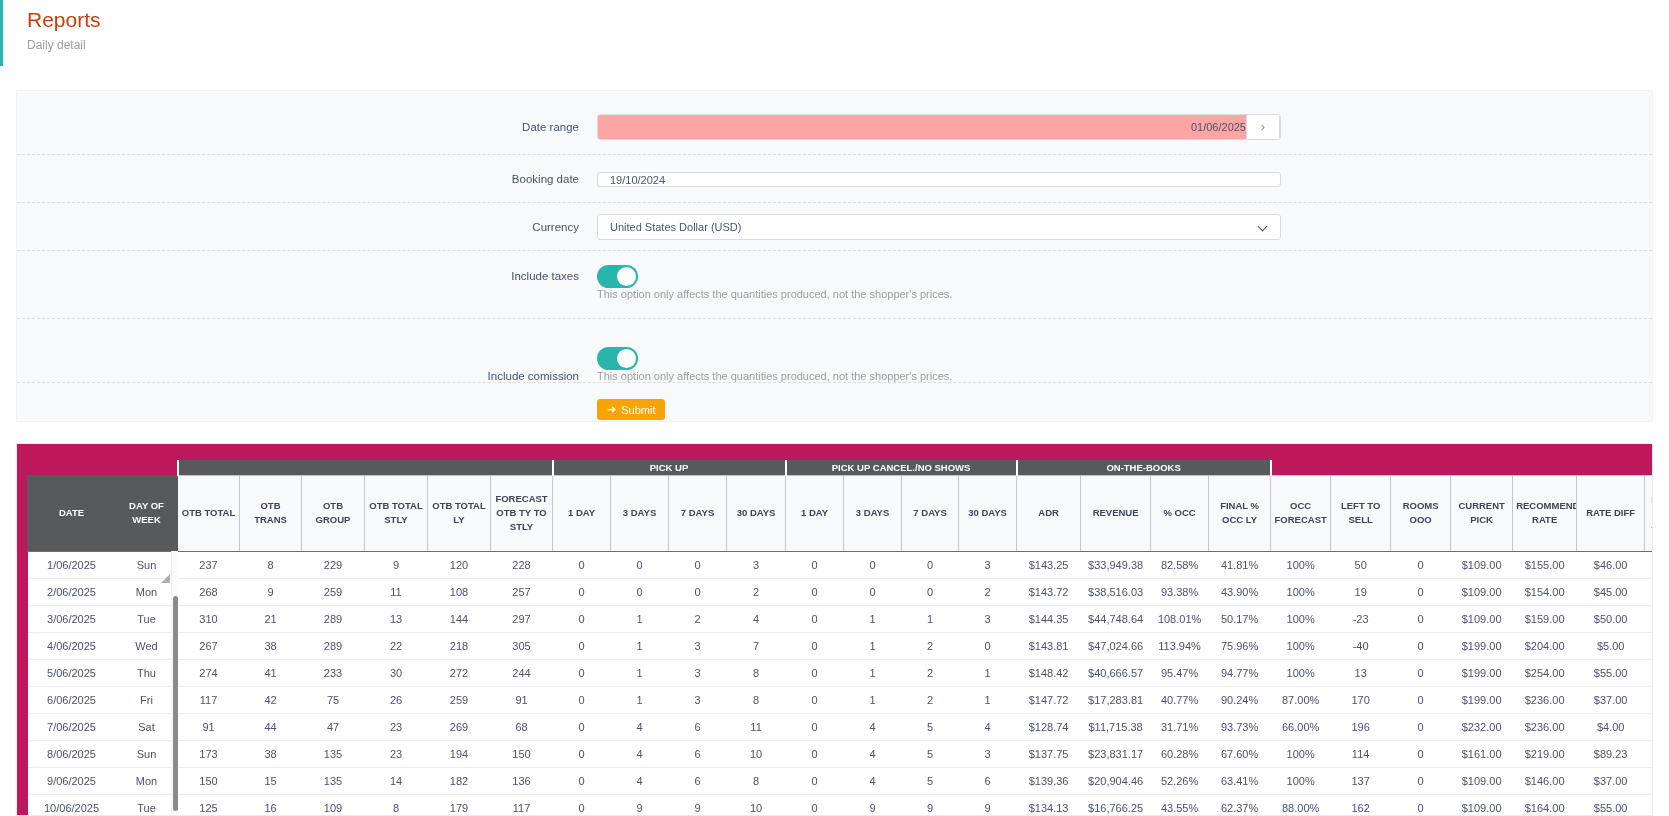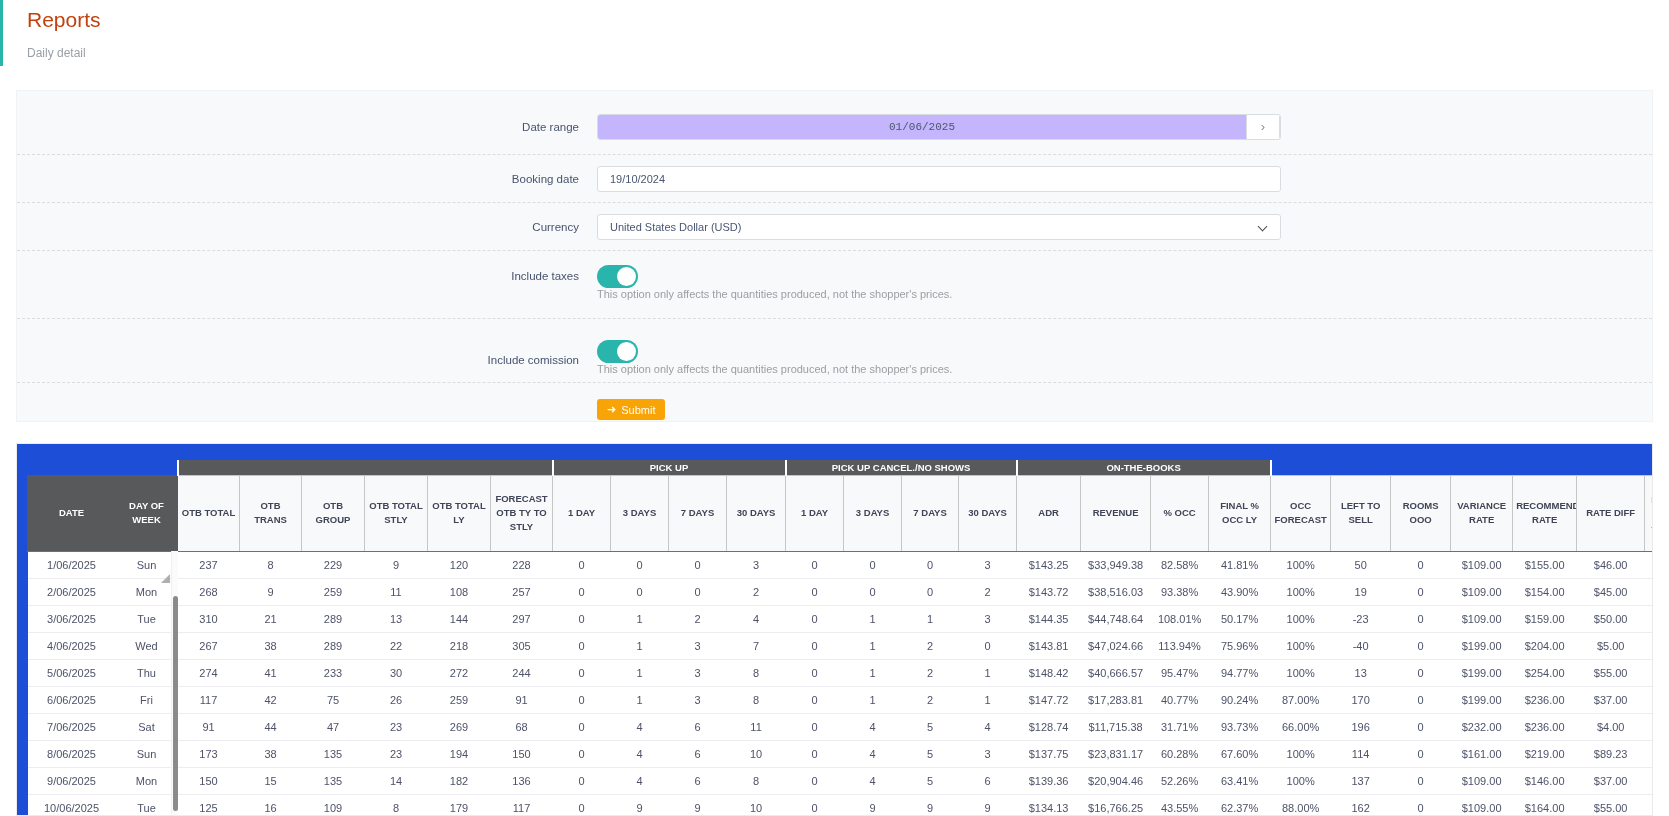--- a/index.html
+++ b/index.html
@@ -2,43 +2,43 @@
 <html><head>
 <meta charset="utf-8">
 <style>
   * { margin:0; padding:0; box-sizing:border-box; }
   html,body { width:1669px; height:816px; overflow:hidden; background:#fff;
     font-family:"Liberation Sans", sans-serif; }
 
   
   .accent-bar { position:absolute; left:0; top:0; width:3px; height:66px; background:#29b5ac; }
   .page-title { position:absolute; left:27px; top:8px; font-size:21px; font-weight:400; color:#c2410c; }
-  .page-subtitle { position:absolute; left:27px; top:38px; font-size:12px; color:#9aa0a6;margin-top:8px; }
+  .page-subtitle { position:absolute; left:27px; top:38px; font-size:12px; color:#9aa0a6; }
 
   
   .filter-panel { position:absolute; left:16px; top:90px; width:1637px; height:332px;
     background:#f8f9fa; border:1px solid #f1f2f4; padding-top:8px; }
   .f-row { display:flex; align-items:center; }
   .f-row.sep { border-bottom:1px dashed #dcdcdc; }
   .f-label { width:580px; text-align:right; padding-right:18px; font-size:11.5px; color:#47536e; }
   .f-control { width:684px; position:relative; }
   .r1 { height:56px; } .r2 { height:48px; } .r3 { height:48px; }
   .r4 { height:68px; align-items:flex-start; } .r4 .f-label { padding-top:19px; }
-  .r5 { height:64px; align-items:center; } .r5 .f-label { padding-top:19px; }
+  .r5 { height:64px; align-items:flex-end; } .r5 .f-label { padding-top:19px; }
   .r6 { height:40px; align-items:flex-start; }
 
   .date-group { display:flex; width:684px; height:26px; background:#fff;
     border:1px solid #d9dde2; border-radius:3px; overflow:hidden; }
-  .date-group input { flex:1; border:none; outline:none; text-align:center;
-    font-size:11px; color:#4a5672; background:#c4b5fd; font-family:Liberation Mono, monospace; }
+  .date-group input { flex:1; border:none; outline:none; text-align:right;
+    font-size:11px; color:#4a5672; background:#fca5a5; font-family:Liberation Sans, sans-serif; }
   .date-sep { width:34px; display:flex; align-items:center; justify-content:center;
     border-left:1px solid #d9dde2; border-right:1px solid #d9dde2; color:#8a8f98;
     font-size:13px; cursor:pointer; background:#fff; }
 
-  .text-input { width:684px; height:26px; border:1px solid #d9dde2; border-radius:3px;
+  .text-input { width:684px; height:15px; border:1px solid #d9dde2; border-radius:3px;
     background:#fff; font-size:11px; color:#4a5672; padding:0 12px; outline:none;
     font-family:"Liberation Sans", sans-serif; }
 
   .select { width:684px; height:26px; border:1px solid #d9dde2; border-radius:3px;
     background:#fff; font-size:11px; color:#4a5672; padding:0 12px; display:flex;
     align-items:center; cursor:pointer; position:relative; }
   .chev-down { position:absolute; right:14px; top:8px; width:7px; height:7px;
     border-right:1.6px solid #4a4e55; border-bottom:1.6px solid #4a4e55; transform:rotate(45deg); }
 
   .toggle { width:41px; height:23px; border-radius:12px; background:#29b5ac;
@@ -47,21 +47,21 @@
     border-radius:50%; background:#fff; }
   .help { font-size:11px; color:#9c9ea2; }
 
   .submit { margin-top:16px; height:21px; background:#f9a406; border:none; border-radius:3px;
     color:#fff; font-size:11px; padding:0 10px; cursor:pointer; display:inline-flex;
     align-items:center; gap:5px; font-family:"Liberation Sans", sans-serif; }
   .submit .arrow { font-size:11px; }
 
   
   .table-panel { position:absolute; left:16px; top:443px; width:1637px; height:373px;
-    background:#1d4ed8; border:1px solid #ebebeb; overflow:hidden; padding:16px 0 0 10px; }
+    background:#be185d; border:1px solid #ebebeb; overflow:hidden; padding:16px 0 0 10px; }
   table { border-collapse:collapse; table-layout:fixed; width:1641px; }
   td { overflow:hidden; }
   tr.grow td { height:15px; font-size:9.5px; font-weight:bold; text-align:center;
     color:#fff; padding:0; }
   td.gdark { background:#58595b; border-left:2px solid #fff; border-right:2px solid #fff; }
   td.gempty { background:transparent; }
   tr.hrow td { height:76px; background:#f8f9fa; border:1px solid #c6c6c6;
     border-bottom:1px solid #6f6f6f; font-size:9.5px; font-weight:bold; color:#3f4456;
     text-align:center; padding:2px 3px; line-height:1.5; }
   tr.hrow td.hfrozen { background:#58595b; color:#fff; border-color:#58595b;
@@ -204,21 +204,21 @@
           <td class="">3 DAYS</td>
           <td class="">7 DAYS</td>
           <td class="">30 DAYS</td>
           <td class="">ADR</td>
           <td class="">REVENUE</td>
           <td class="">% OCC</td>
           <td class="">FINAL % OCC LY</td>
           <td class="">OCC FORECAST</td>
           <td class="">LEFT TO SELL</td>
           <td class="">ROOMS OOO</td>
-          <td class="">VARIANCE RATE</td>
+          <td class="">CURRENT PICK</td>
           <td class="">RECOMMENDED RATE</td>
           <td class="">RATE DIFF</td>
           <td class="hpartial">H<br>A</td>
         </tr>
       </thead>
       <tbody>
         <tr>
           <td class="bfrozen">1/06/2025</td>
           <td class="bfrozen">Sun</td>
           <td class="">237</td>

